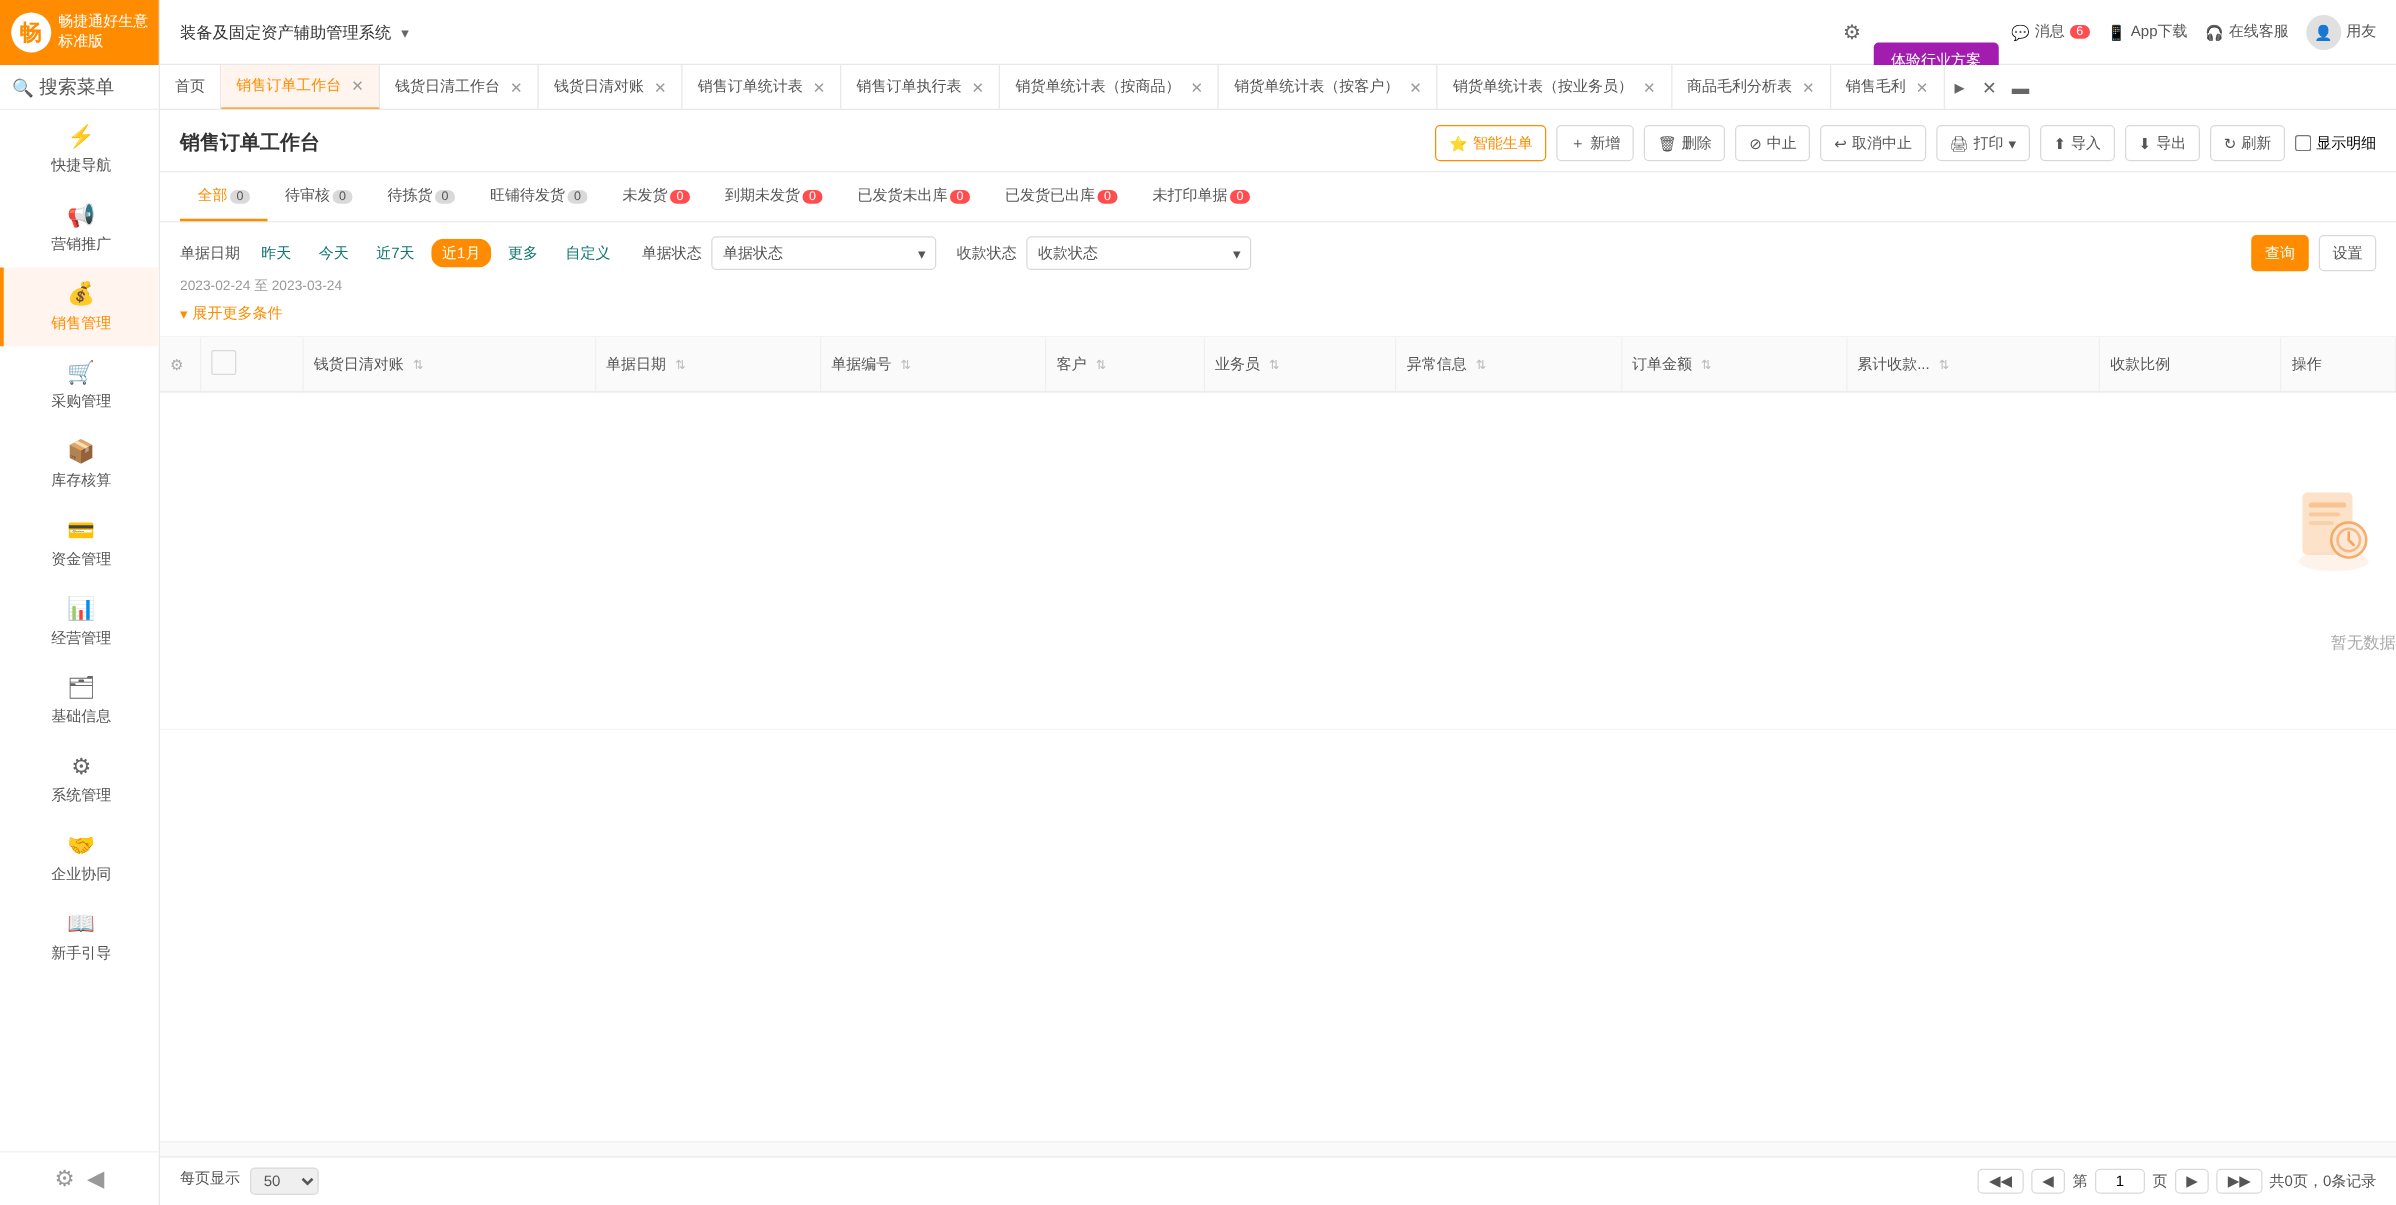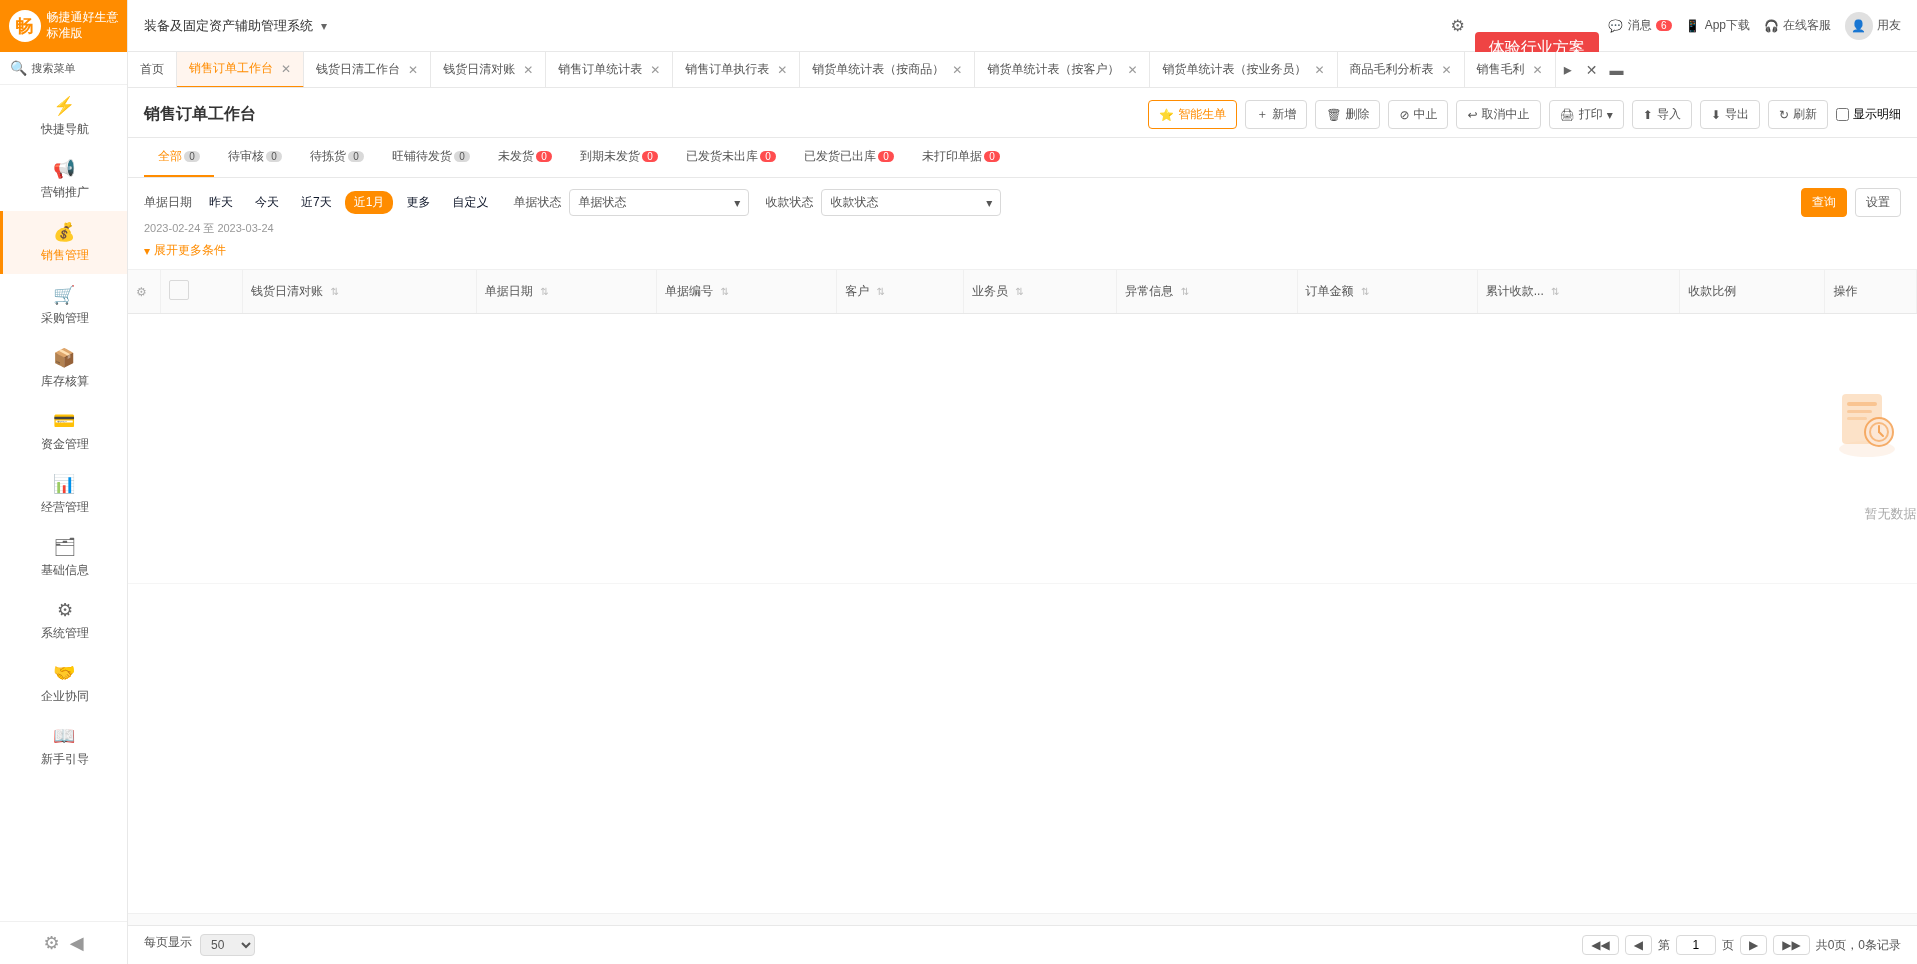--- a/index.html
+++ b/index.html
@@ -5,40 +5,40 @@
     * { box-sizing: border-box; margin: 0; padding: 0; font-family: 'Microsoft YaHei', Arial, sans-serif; }
     body { display: flex; height: 964px; overflow: hidden; background: #f5f5f5; font-size: 12px; }
 
     
     .sidebar { width: 128px; background: #fff; display: flex; flex-direction: column; border-right: 1px solid #e8e8e8; flex-shrink: 0; }
     .sidebar-logo { height: 52px; background: #ff8c00; display: flex; align-items: center; justify-content: center; gap: 6px; }
     .sidebar-logo-icon { width: 32px; height: 32px; background: #fff; border-radius: 50%; display: flex; align-items: center; justify-content: center; color: #ff8c00; font-weight: bold; font-size: 18px; }
     .sidebar-logo-text { color: #fff; font-size: 12px; line-height: 1.3; }
     .sidebar-search { display: flex; align-items: center; padding: 8px 10px; gap: 4px; border-bottom: 1px solid #f0f0f0; cursor: pointer; }
     .sidebar-search-icon { color: #ff8c00; font-size: 14px; }
-    .sidebar-search-text { color: #555; font-size: 11px; }
+    .sidebar-search-text { color: #555; font-size: 15px; }
     .sidebar-item { display: flex; flex-direction: column; align-items: center; padding: 10px 8px; cursor: pointer; border-left: 3px solid transparent; }
     .sidebar-item.active { background: #fff5ee; border-left: 3px solid #ff8c00; }
     .sidebar-item-icon { font-size: 18px; margin-bottom: 4px; color: #666; }
     .sidebar-item.active .sidebar-item-icon { color: #ff8c00; }
     .sidebar-item-label { font-size: 12px; color: #555; }
     .sidebar-item.active .sidebar-item-label { color: #ff8c00; }
     .sidebar-bottom { margin-top: auto; padding: 10px; display: flex; gap: 10px; justify-content: center; border-top: 1px solid #f0f0f0; }
     .sidebar-bottom-icon { font-size: 18px; color: #999; cursor: pointer; }
 
     
     .main { flex: 1; display: flex; flex-direction: column; overflow: hidden; }
 
     
     .topbar { height: 52px; background: #fff; display: flex; align-items: center; padding: 0 16px; border-bottom: 1px solid #e8e8e8; gap: 10px; }
     .topbar-title { font-size: 13px; color: #333; flex: 1; display: flex; align-items: center; gap: 8px; }
     .topbar-title-text { font-weight: 500; }
     .topbar-dropdown { font-size: 12px; color: #666; cursor: pointer; display: flex; align-items: center; gap: 4px; }
     .topbar-settings { color: #666; font-size: 16px; cursor: pointer; }
-    .topbar-btn { background: #ef4444; color: #fff; border: none; padding: 6px 14px; border-radius: 4px; cursor: pointer; font-size: 16px; margin-top: 45px; }
+    .topbar-btn { background: #a21caf; color: #fff; border: none; padding: 6px 14px; border-radius: 4px; cursor: pointer; font-size: 12px; margin-top: 45px; }
     .topbar-right { display: flex; align-items: center; gap: 14px; margin-left: auto; }
     .topbar-right-item { display: flex; align-items: center; gap: 4px; color: #555; cursor: pointer; font-size: 12px; }
     .badge { background: #ff4d4f; color: #fff; border-radius: 10px; padding: 0 5px; font-size: 10px; min-width: 16px; text-align: center; }
     .user-avatar { width: 28px; height: 28px; background: #e0e0e0; border-radius: 50%; display: flex; align-items: center; justify-content: center; font-size: 12px; color: #666; }
 
     
     .tabbar { background: #fff; border-bottom: 1px solid #e8e8e8; display: flex; align-items: center; overflow: hidden; height: 36px; }
     .tab { padding: 0 12px; height: 36px; display: flex; align-items: center; gap: 6px; cursor: pointer; white-space: nowrap; font-size: 12px; color: #555; border-right: 1px solid #e8e8e8; flex-shrink: 0; }
     .tab.active { background: #fff5ee; color: #ff8c00; border-bottom: 2px solid #ff8c00; }
     .tab-close { color: #999; font-size: 12px; line-height: 1; margin-left: 2px; }
@@ -61,21 +61,21 @@
     .subtab.active { color: #ff8c00; border-bottom: 2px solid #ff8c00; }
     .subtab-badge { display: inline-block; background: #ff4d4f; color: #fff; border-radius: 10px; padding: 0 5px; font-size: 10px; min-width: 16px; text-align: center; margin-left: 2px; }
     .subtab-badge-gray { background: #d9d9d9; color: #555; }
 
     
     .filter-bar { background: #fff; padding: 10px 16px; border-bottom: 1px solid #f0f0f0; }
     .filter-row { display: flex; align-items: center; gap: 16px; flex-wrap: wrap; }
     .filter-item { display: flex; align-items: center; gap: 8px; }
     .filter-label { font-size: 12px; color: #555; white-space: nowrap; }
     .filter-date-group { display: flex; align-items: center; gap: 4px; }
-    .filter-date-btn { padding: 2px 8px; font-size: 12px; color: #0f172a; cursor: pointer; border: 1px solid transparent; border-radius: 2px; }
+    .filter-date-btn { padding: 2px 8px; font-size: 12px; color: #0f766e; cursor: pointer; border: 1px solid transparent; border-radius: 2px; }
     .filter-date-btn.active { background: #ff8c00; color: #fff; border-radius: 10px; padding: 2px 8px; }
     .filter-date-range { font-size: 11px; color: #999; margin-top: 2px; }
     .filter-select { border: 1px solid #d9d9d9; border-radius: 4px; padding: 4px 8px; font-size: 12px; color: #555; background: #fff; cursor: pointer; min-width: 180px; display: flex; align-items: center; justify-content: space-between; }
     .expand-btn { display: flex; align-items: center; gap: 4px; color: #ff8c00; font-size: 12px; cursor: pointer; margin-left: auto; }
 
     
     .results-bar { background: #fff; padding: 8px 16px; display: flex; align-items: center; justify-content: space-between; border-bottom: 1px solid #f0f0f0; }
     .results-text { font-size: 12px; color: #555; }
     .results-text .count { color: #ff8c00; }
     .results-actions { display: flex; gap: 8px; }

